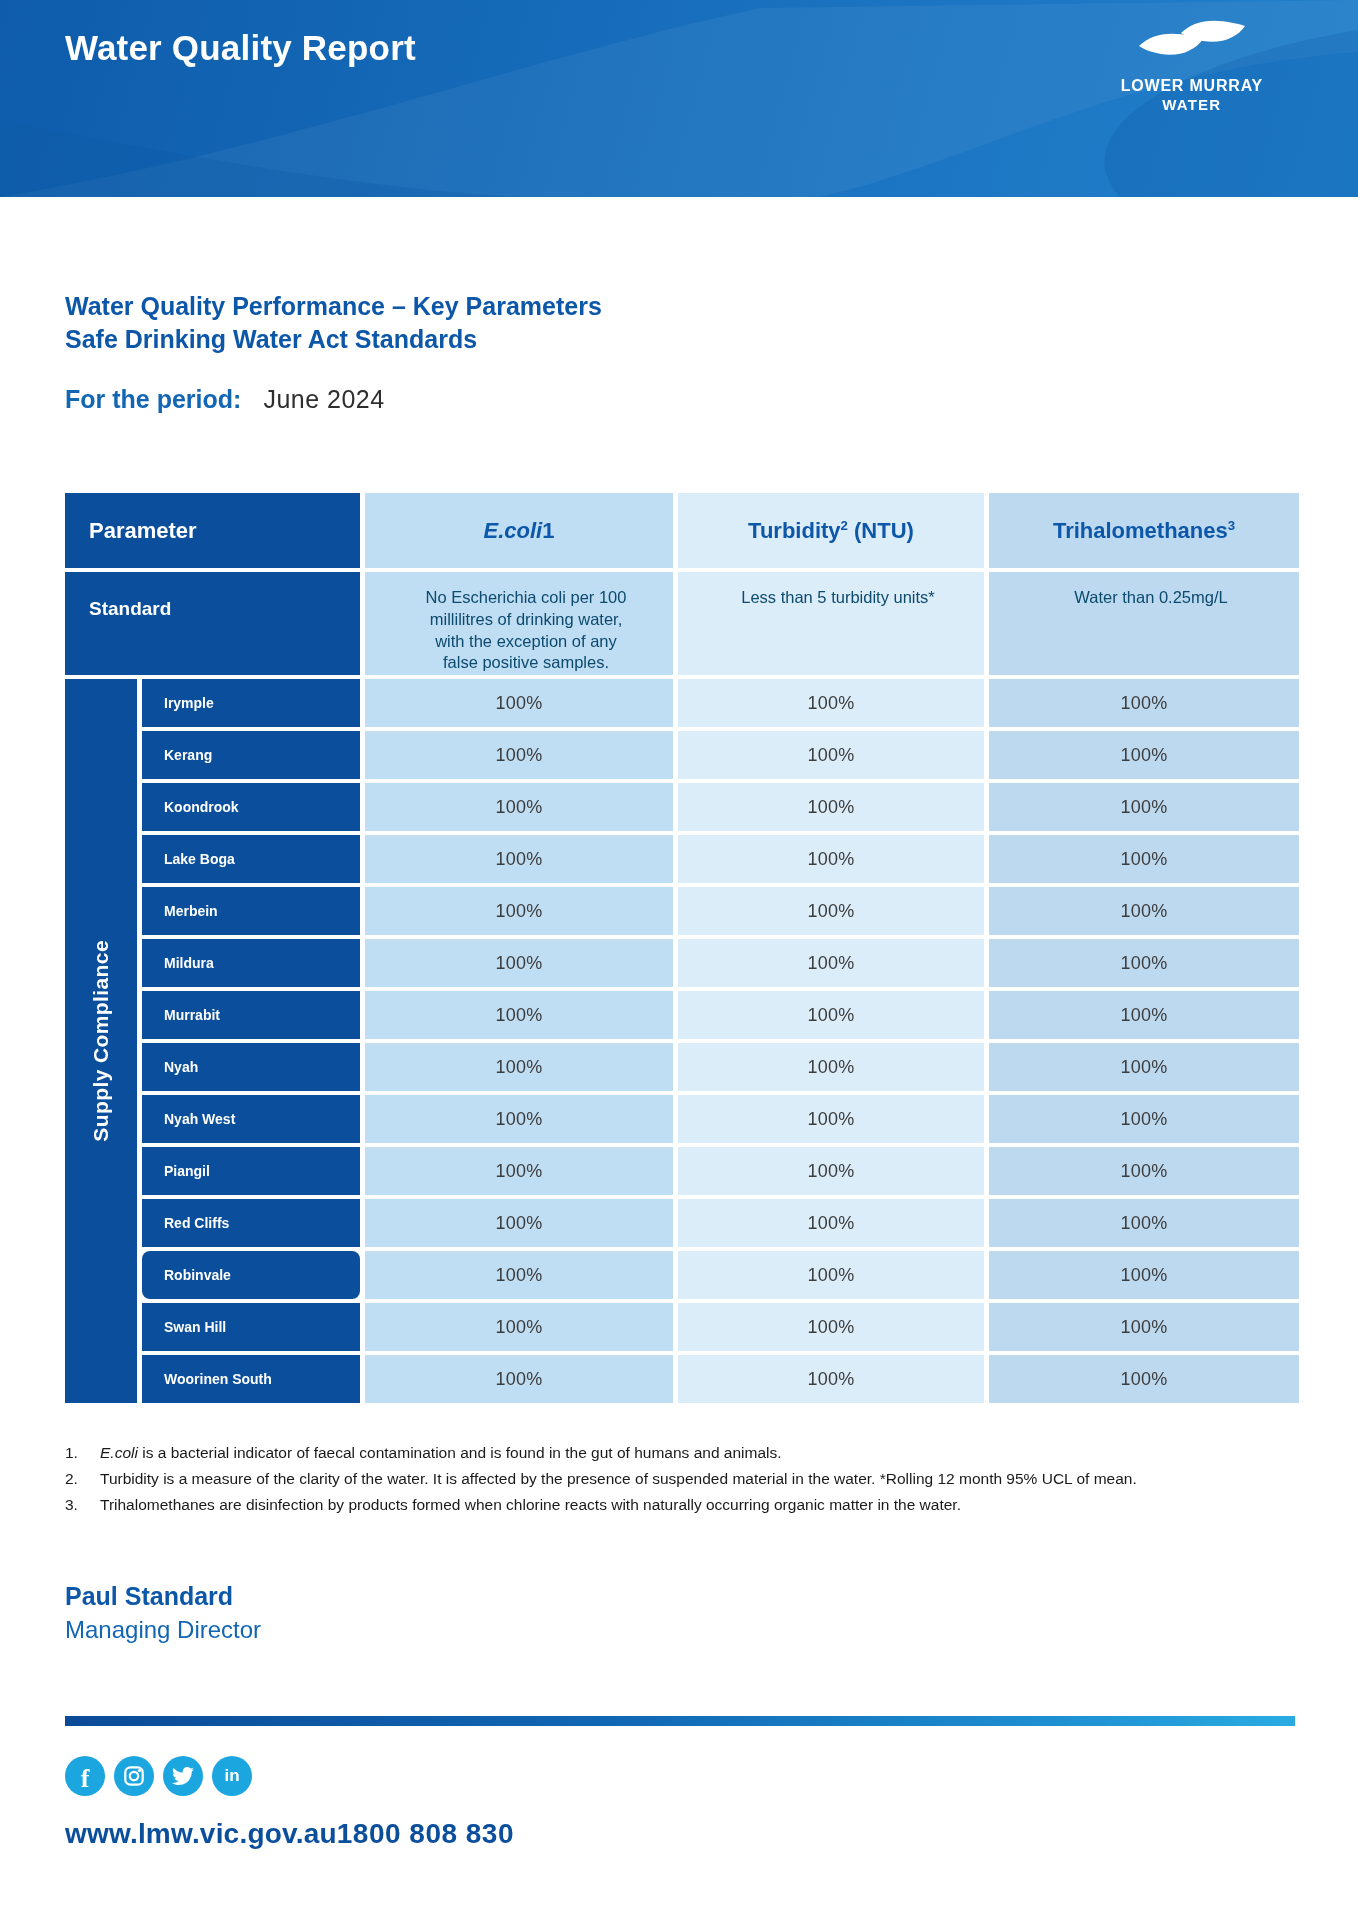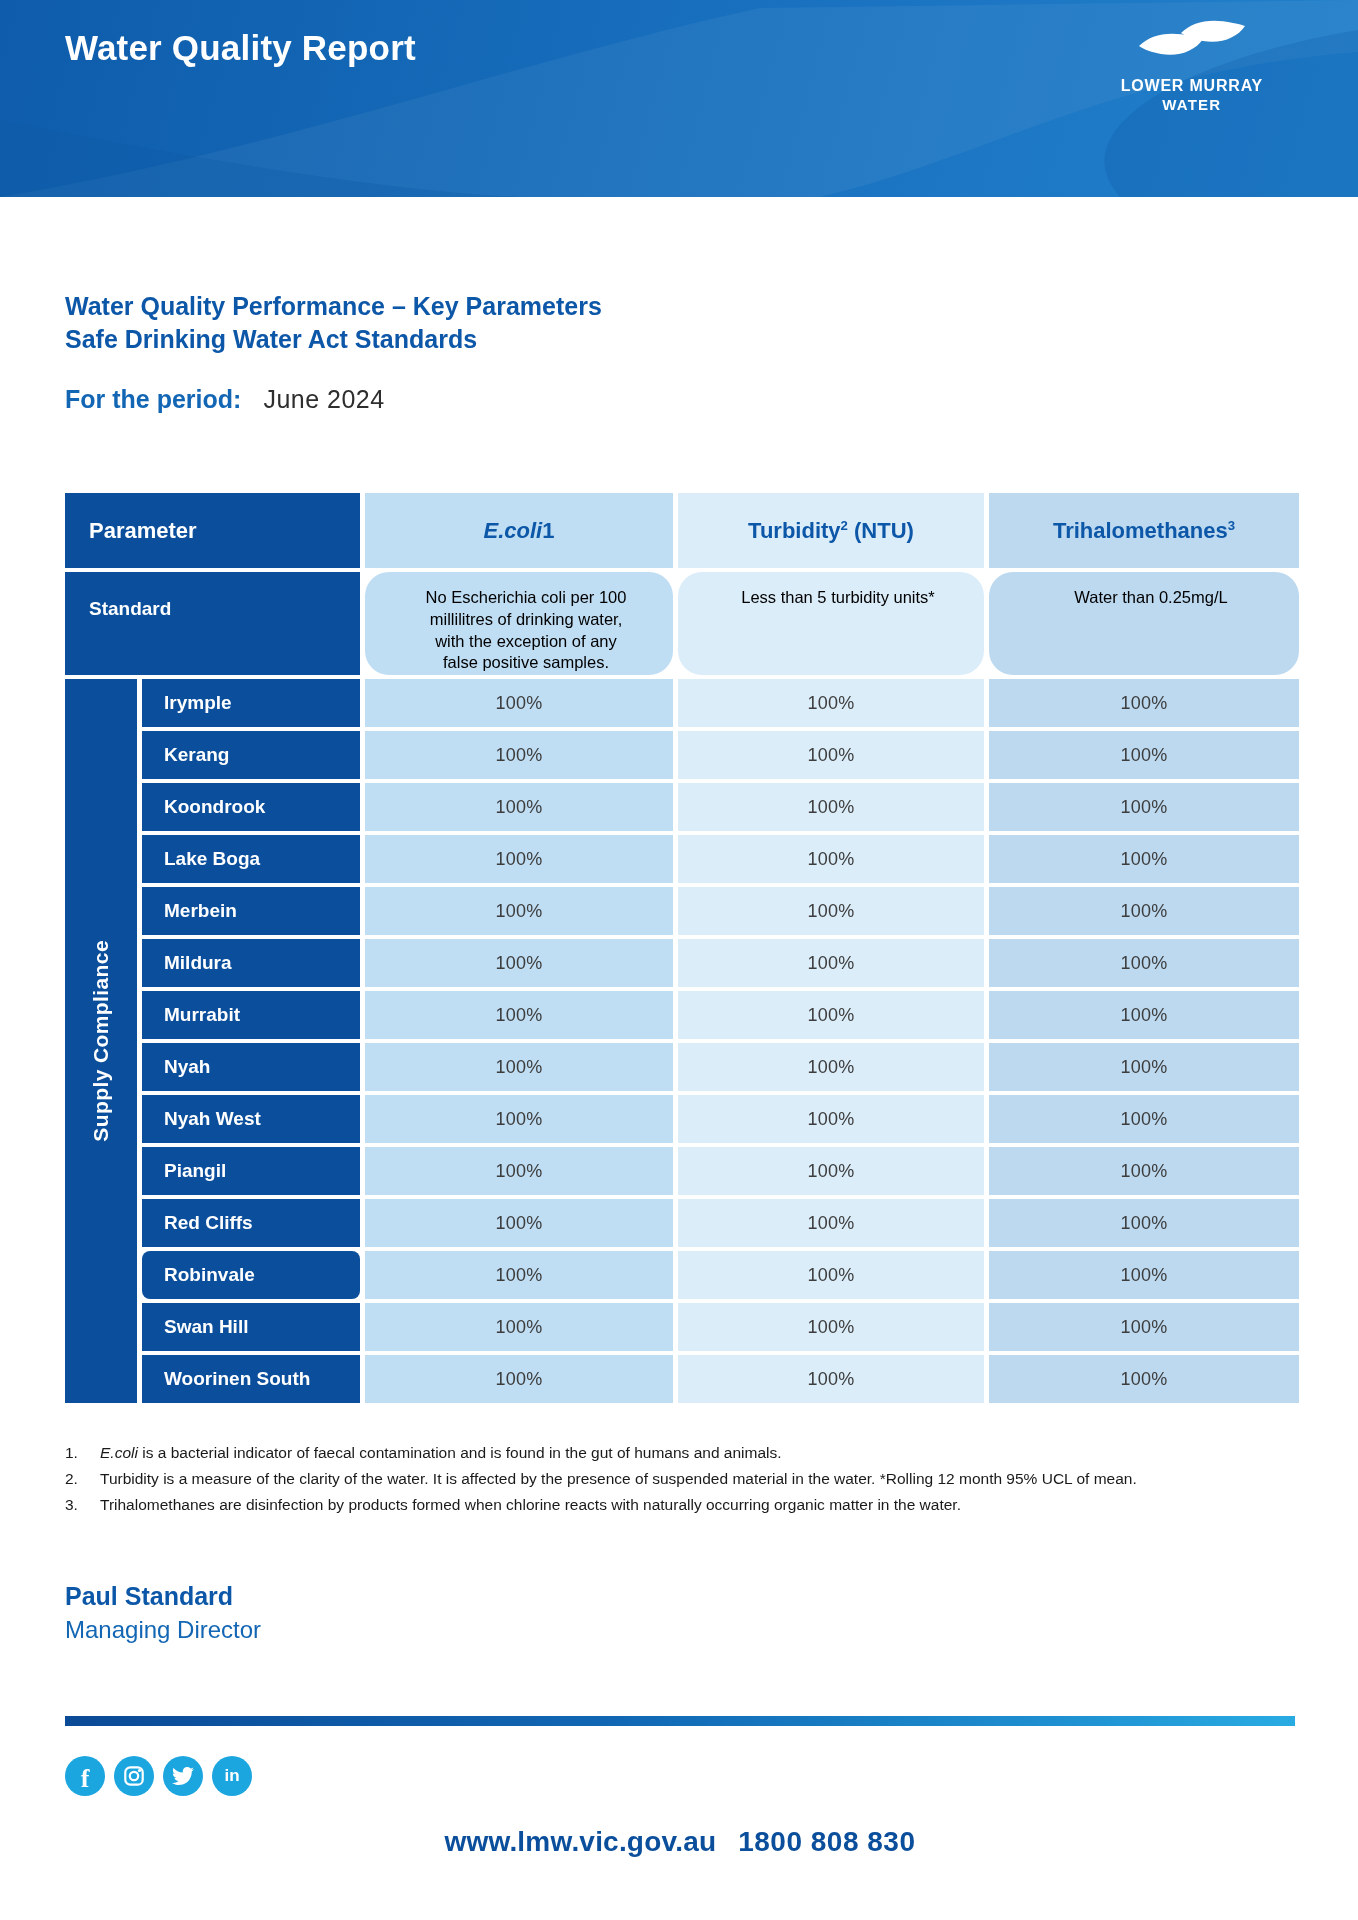--- a/index.html
+++ b/index.html
@@ -70,35 +70,34 @@
   .col-head {
     grid-row:1; justify-content:center;
     color:#0c57a8; font-size:22px; font-weight:bold; text-align:center;
   }
   .col-head sup { font-size:60%; vertical-align:super; line-height:0; }
   .col-head .it { font-style:italic; }
   .ch-1 { grid-column:3; } .ch-2 { grid-column:4; } .ch-3 { grid-column:5; }
 
   .std-cell {
     grid-row:2; justify-content:center; align-items:flex-start;
-    color:#000000; font-size:16.5px; line-height:1.32; text-align:center;
+    color:#0c4a6e; font-size:16.5px; line-height:1.32; text-align:center;
     padding:15px 46px 0 60px;
-    border-radius:24px;
   }
   .sc-1 { grid-column:3; } .sc-2 { grid-column:4; } .sc-3 { grid-column:5; }
 
   .supply-band {
     grid-column:1; grid-row:3 / span 14;
     justify-content:center;
   }
   .supply-band span {
     writing-mode:vertical-rl; transform:rotate(180deg);
     font-size:21px; font-weight:bold; letter-spacing:0.4px; white-space:nowrap;
   }
-  .town-cell { grid-column:2; font-size:19px; padding-left:22px; }
+  .town-cell { grid-column:2; font-size:14px; padding-left:22px; }
   .val-cell { justify-content:center; color:#3d3d3d; font-size:18px; letter-spacing:0.3px; }
   .vc-1 { grid-column:3; } .vc-2 { grid-column:4; } .vc-3 { grid-column:5; }
 
   
   .footnotes { margin-top:37px; color:#1a1a1a; font-size:15.5px; line-height:26px; }
   .fn { display:flex; }
   .fn-num { width:35px; flex:0 0 35px; }
   .fn-text .it { font-style:italic; }
 
   
@@ -116,22 +115,22 @@
   .social-circle {
     width:40px; height:40px; border-radius:50%;
     background:#1ca6e0; color:#ffffff;
     display:flex; align-items:center; justify-content:center;
     font-weight:bold;
   }
   .social-circle svg { display:block; }
   .fb-glyph { font-size:26px; font-family:"Liberation Serif", serif; font-weight:bold; margin-top:6px;}
   .in-glyph { font-size:17px; letter-spacing:0; }
   .footer-links {
-    margin-top:30px; width:1230px;
-    display:flex; justify-content:center; align-items:baseline;gap:22px;
+    margin-top:22px; width:1230px;
+    display:flex; justify-content:flex-start; align-items:baseline;
   }
   .website { color:#0b4f9c; font-size:28px; font-weight:bold; letter-spacing:0.2px; }
   .phone { color:#0b4f9c; font-size:28px; font-weight:bold; letter-spacing:0.5px; }
 </style>
 </head>
 <body>
 
 <div class="banner">
   <svg class="bg" viewBox="0 0 1358 197" preserveAspectRatio="none">
     <path d="M0,197 C280,150 520,60 760,8 L1358,0 L1358,52 C1120,70 980,160 820,197 Z" fill="#ffffff" opacity="0.05"></path>

